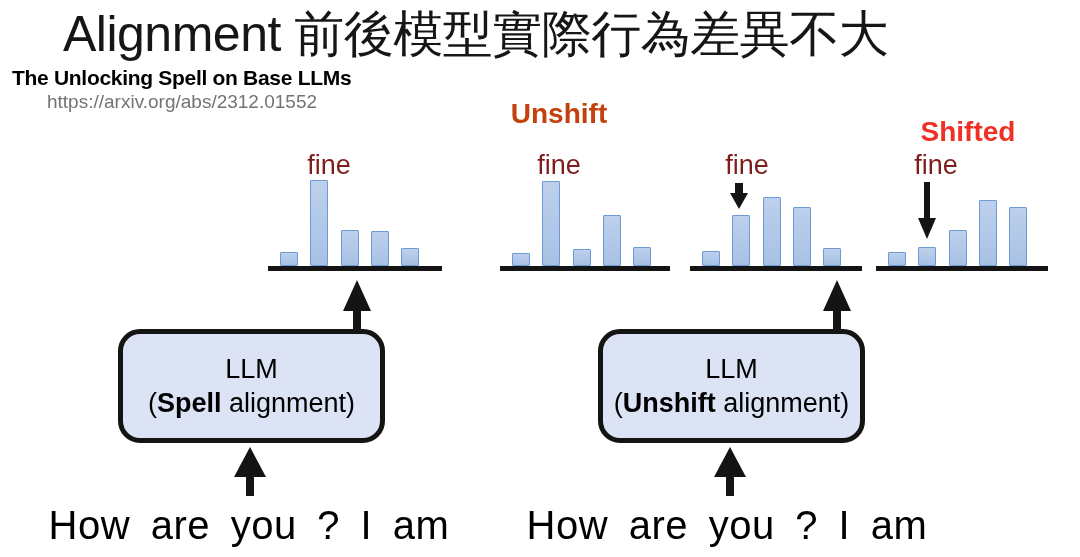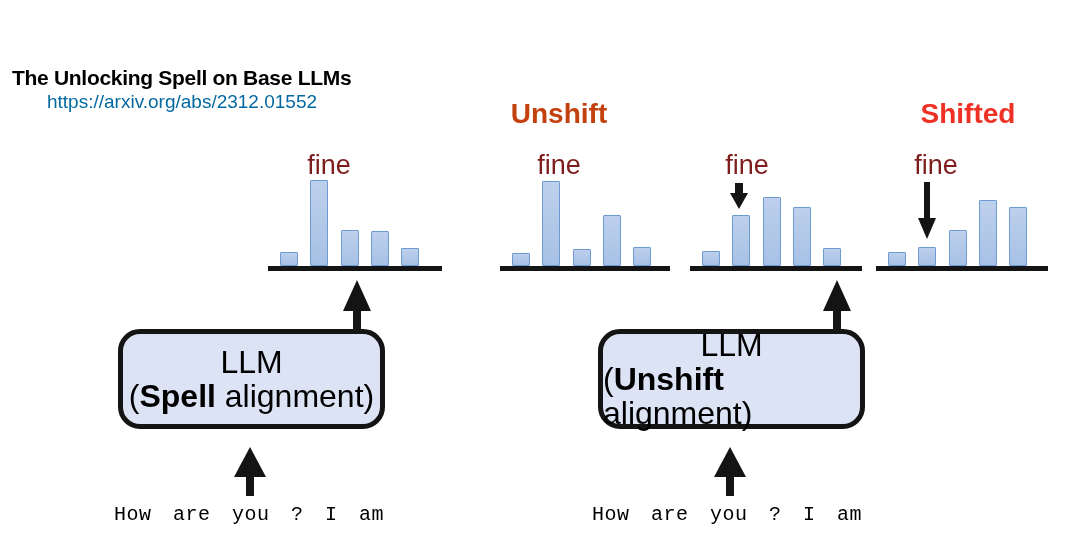--- a/index.html
+++ b/index.html
@@ -6,48 +6,49 @@
   #slide{
     position:relative;width:1080px;height:557px;background:#ffffff;overflow:hidden;
     font-family:"Liberation Sans",sans-serif;color:#151515;
   }
   .abs{position:absolute;}
   .title{
     left:63px;top:4px;font-size:50px;line-height:60px;font-weight:400;
     white-space:nowrap;letter-spacing:-0.5px;color:#161616;
   }
   .subtitle{left:12px;top:66px;font-size:21px;font-weight:700;letter-spacing:-0.3px;color:#000;}
-  .url{left:47px;top:91px;font-size:19px;color:#0369a1;}
+  .url{left:47px;top:91px;font-size:19px;color:#737373;}
   .col-label{top:98px;font-size:28px;font-weight:700;transform:translateX(-50%);white-space:nowrap;}
   .col-unshift{left:559px;color:#c2410c;}
   .col-marginal{left:766px;color:#8a4a2b;}
-  .col-shifted{left:968px;color:#ee3124;}
+  .col-shifted{left:968px;color:#ee3124;margin-top:18px;}
   .fine-label{top:150px;font-size:27px;color:#7f1d1d;transform:translateX(-50%);white-space:nowrap;}
   .mini-chart{top:161px;height:110px;}
   .baseline{position:absolute;left:0;right:0;bottom:0;height:5px;background:#141414;}
   .bar{
     position:absolute;bottom:5px;width:18px;box-sizing:border-box;
     border:1.5px solid #6d9ad3;border-radius:1px;
     background:linear-gradient(180deg,#bdd0ec 0%,#a7c1e5 100%);
   }
   .llm-box{
-    top:329px;width:267px;height:100px;box-sizing:border-box;
+    top:329px;width:267px;height:114px;box-sizing:border-box;
     background:#dce3f5;border:5px solid #141414;border-radius:22px;
     display:flex;flex-direction:column;align-items:center;justify-content:center;
-    font-size:32px;line-height:34px;color:#000;
+    font-size:27px;line-height:34px;color:#000;
   }
   .arrow{transform:translateX(-50%);}
-  .prompt{top:503px;font-size:20px;color:#000;transform:translateX(-50%);
-    white-space:nowrap;word-spacing:9px;letter-spacing:0.5px;font-family:Liberation Mono, monospace;}
+  .prompt{top:503px;font-size:40px;color:#000;transform:translateX(-50%);
+    white-space:nowrap;word-spacing:9px;letter-spacing:0.5px;}
 </style>
 </head>
 <body>
 
 <div id="slide">
 
+  <div class="abs title">Alignment 前後模型實際行為差異不大</div>
   <div class="abs subtitle">The Unlocking Spell on Base LLMs</div>
   <div class="abs url">https://arxiv.org/abs/2312.01552</div>
 
   <div class="abs col-label col-unshift">Unshift</div>
   <div class="abs col-label col-shifted">Shifted</div>
 
   <div class="abs fine-label" style="left:329px;">fine</div>
   <div class="abs fine-label" style="left:559px;">fine</div>
   <div class="abs fine-label" style="left:747px;">fine</div>
   <div class="abs fine-label" style="left:936px;">fine</div>

